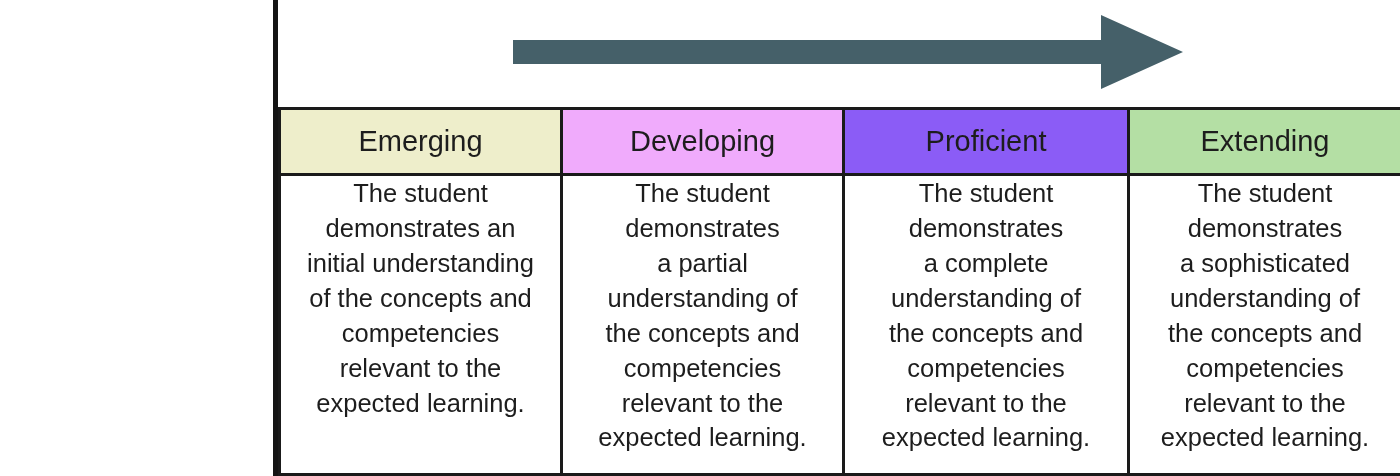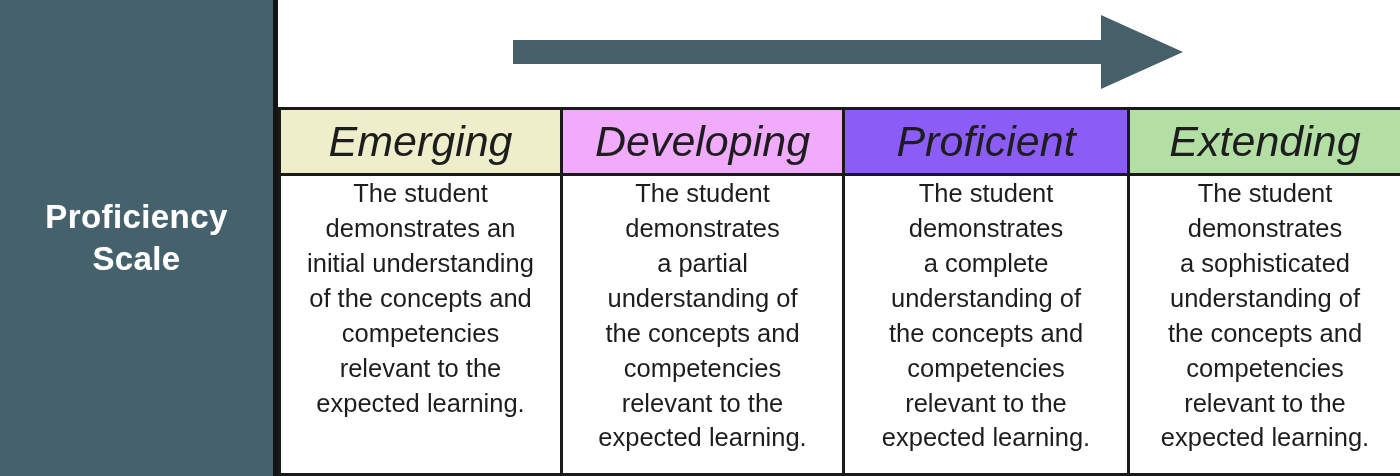--- a/index.html
+++ b/index.html
@@ -92,25 +92,24 @@
     border-top-width: 3px;
     padding: 0;
     margin: 0;
     text-align: center;
     vertical-align: top;
   }
   .scale-table th {
     height: 63px;
     font-family: "Liberation Sans", sans-serif;
     font-weight: normal;
-    font-size: 43px;
+    font-size: 29px;
     color: #1d1d1d;
     vertical-align: middle;
     line-height: 1;
-    font-style: italic;
   }
   .scale-table td {
     background: #ffffff;
     padding: 0 8px 4px 8px;
     font-family: "Liberation Sans", sans-serif;
     font-size: 25.5px;
     line-height: 1.37;
     color: #1d1d1d;
     vertical-align: top;
   }
@@ -118,24 +117,20 @@
     display: block;
     white-space: pre-line;
     text-align: center;
   }
 </style>
 </head>
 <body>
 
 <div id="proficiency-scale-figure">
 
-  <div class="side-panel" style="background: rgb(69, 97, 107);">
-    <div class="side-panel-title">Proficiency
-Scale</div>
-  </div>
   <div class="side-panel-divider"></div>
 
   <div class="arrow-zone">
     <svg class="progress-arrow" viewBox="0 0 670 80" preserveAspectRatio="none">
       <path d="M0 28 L588 28 L588 3 L670 40 L588 77 L588 52 L0 52 Z" fill="#456069"></path>
     </svg>
   </div>
 
   <table class="scale-table">
     <colgroup>

